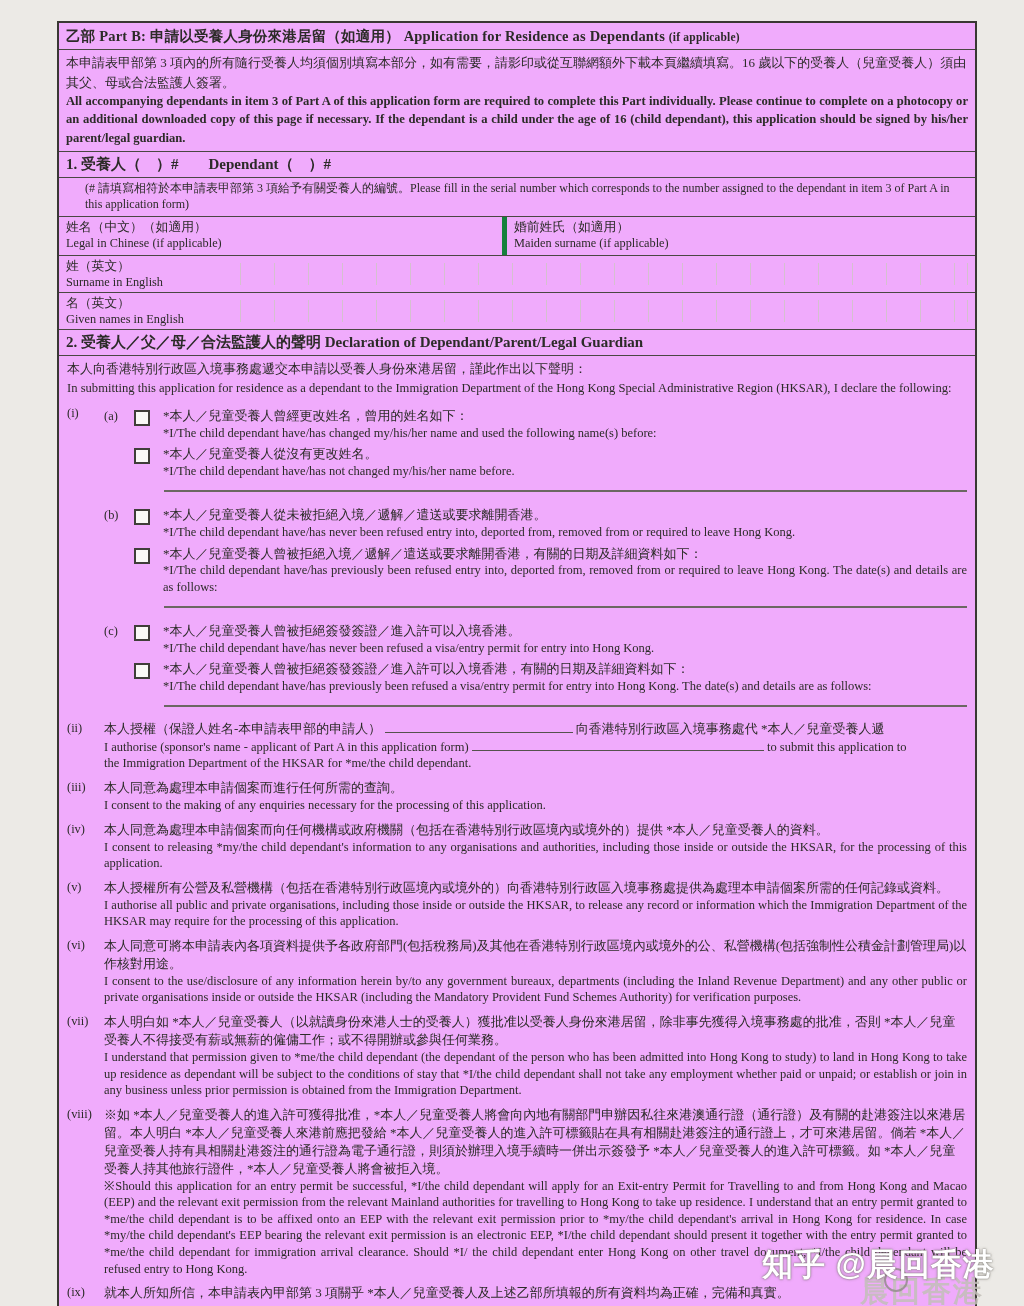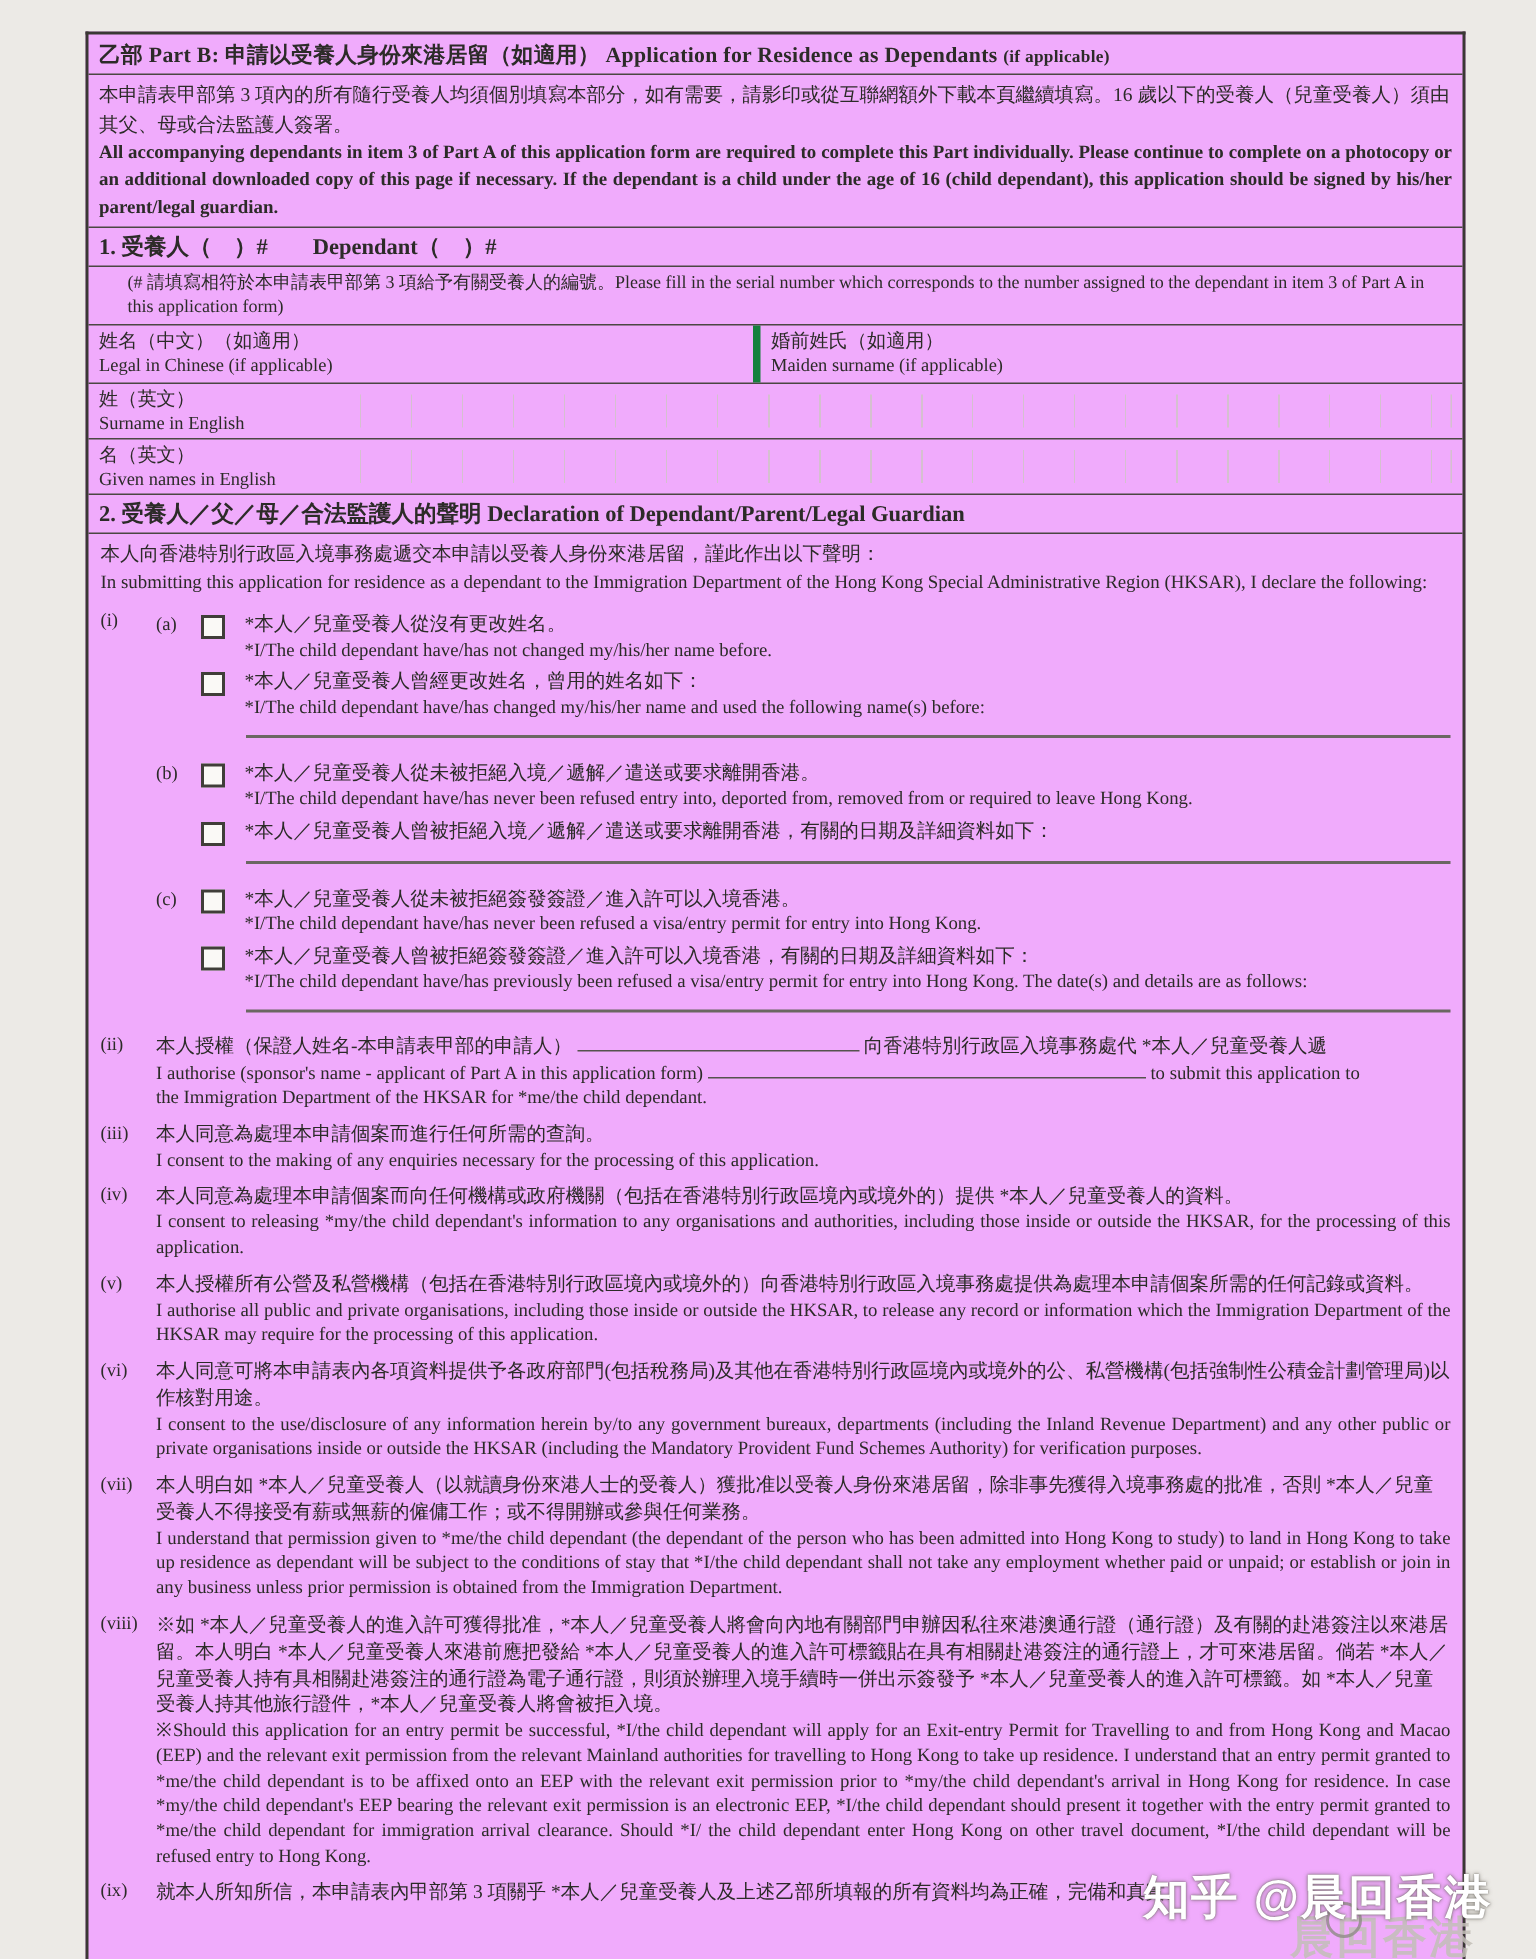--- a/index.html
+++ b/index.html
@@ -118,62 +118,63 @@
       <div class="item">
         <div class="item-label">(i)</div>
         <div class="item-body">
 
           <div class="group">
             <div class="group-label">(a)</div>
             <div class="group-opts">
               <div class="opt">
                 <span class="cb"></span>
                 <div class="opt-text">
+                  <div class="zh">*本人／兒童受養人曾經更改姓名，曾用的姓名如下：</div>
+                  <div class="en">*I/The child dependant have/has changed my/his/her name and used the following name(s) before:</div>
+                </div>
+              </div>
+              <div class="opt">
+                <span class="cb"></span>
+                <div class="opt-text">
                   <div class="zh">*本人／兒童受養人從沒有更改姓名。</div>
                   <div class="en">*I/The child dependant have/has not changed my/his/her name before.</div>
-                </div>
-              </div>
-              <div class="opt">
-                <span class="cb"></span>
-                <div class="opt-text">
-                  <div class="zh">*本人／兒童受養人曾經更改姓名，曾用的姓名如下：</div>
-                  <div class="en">*I/The child dependant have/has changed my/his/her name and used the following name(s) before:</div>
                 </div>
               </div>
               <div class="write-line"></div>
             </div>
           </div>
 
           <div class="group">
             <div class="group-label">(b)</div>
             <div class="group-opts">
               <div class="opt">
                 <span class="cb"></span>
                 <div class="opt-text">
                   <div class="zh">*本人／兒童受養人從未被拒絕入境／遞解／遣送或要求離開香港。</div>
                   <div class="en">*I/The child dependant have/has never been refused entry into, deported from, removed from or required to leave Hong Kong.</div>
                 </div>
               </div>
               <div class="opt">
                 <span class="cb"></span>
                 <div class="opt-text">
                   <div class="zh">*本人／兒童受養人曾被拒絕入境／遞解／遣送或要求離開香港，有關的日期及詳細資料如下：</div>
+                  <div class="en">*I/The child dependant have/has previously been refused entry into, deported from, removed from or required to leave Hong Kong. The date(s) and details are as follows:</div>
                 </div>
               </div>
               <div class="write-line"></div>
             </div>
           </div>
 
           <div class="group">
             <div class="group-label">(c)</div>
             <div class="group-opts">
               <div class="opt">
                 <span class="cb"></span>
                 <div class="opt-text">
-                  <div class="zh">*本人／兒童受養人從未被拒絕簽發簽證／進入許可以入境香港。</div>
+                  <div class="zh">*本人／兒童受養人曾被拒絕簽發簽證／進入許可以入境香港。</div>
                   <div class="en">*I/The child dependant have/has never been refused a visa/entry permit for entry into Hong Kong.</div>
                 </div>
               </div>
               <div class="opt">
                 <span class="cb"></span>
                 <div class="opt-text">
                   <div class="zh">*本人／兒童受養人曾被拒絕簽發簽證／進入許可以入境香港，有關的日期及詳細資料如下：</div>
                   <div class="en">*I/The child dependant have/has previously been refused a visa/entry permit for entry into Hong Kong.   The date(s) and details are as follows:</div>
                 </div>
               </div>

